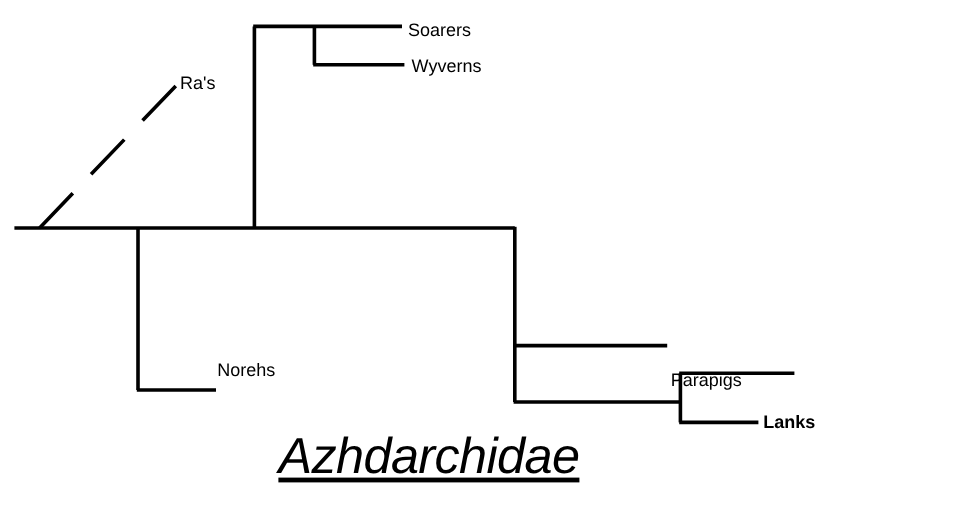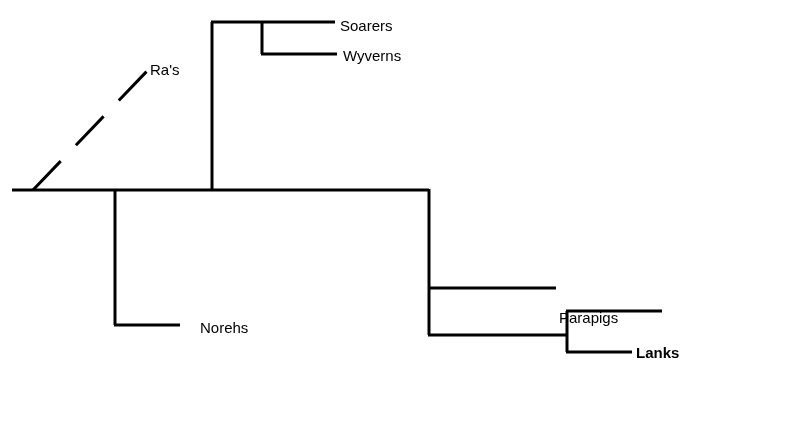--- a/index.html
+++ b/index.html
@@ -73,21 +73,22 @@
       <line x1="566" y1="352" x2="632" y2="352"></line>
     </g>
   </svg>
 
   <div class="taxon-label" style="left:340px; top:18px;">Soarers</div>
 
   <div class="taxon-label" style="left:343px; top:48px;">Wyverns</div>
 
   <div class="taxon-label" style="left:150px; top:62px;">Ra's</div>
 
-  <div class="taxon-label" style="left:181px; top:320px;margin-left:19px;">Norehs</div>
+  <div class="taxon-label" style="left:181px; top:301px;">Norehs</div>
 
   <div class="taxon-label" style="left:559px; top:281px;margin-top:29px;">Parapigs</div>
 
 
   <div class="taxon-label" style="left:636px; top:345px;font-weight:bold;">Lanks</div>
 
+  <div id="clade-title">Azhdarchidae</div>
 
 </div>
 
 </body></html>

